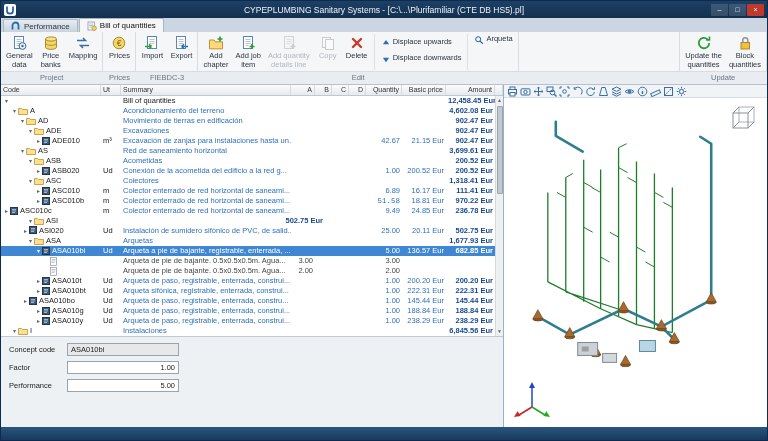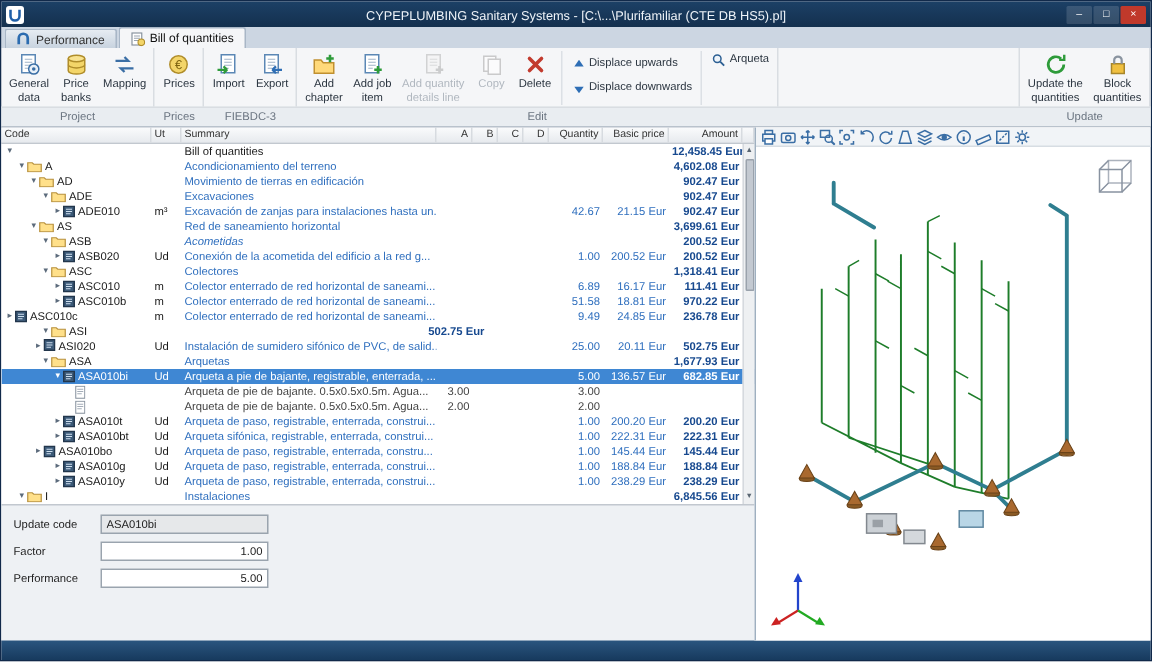--- a/index.html
+++ b/index.html
@@ -451,21 +451,21 @@
               <span class="cell code-cell" style="width: 100px; padding-left: 26px; display: inline-flex; align-items: center;">
                 <span class="exp">▾</span>
                 <span class="nic">
                   <svg width="10" height="8" viewBox="0 0 10 8">
                     <path d="M.5 1.5h3l1 1h5v5h-9z" fill="#ffe08a" stroke="#b8913d" stroke-width="0.8"></path>
                   </svg>
                 </span>
                 <span class="codetxt">ASB</span>
               </span>
               <span class="cell ut-cell" style="width: 20px; text-align: left;"></span>
-              <span class="cell summary-cell" style="width: 170px; text-align: left; font-style: italic;">Acometidas</span>
+              <span class="cell summary-cell" style="width: 170px; text-align: left;">Acometidas</span>
               <span class="cell col-a-cell" style="width: 24px; text-align: right;"></span>
               <span class="cell col-b-cell" style="width: 17px; text-align: right;"></span>
               <span class="cell col-c-cell" style="width: 17px; text-align: right;"></span>
               <span class="cell col-d-cell" style="width: 17px; text-align: right;"></span>
               <span class="cell quantity-cell" style="width: 36px; text-align: right;"></span>
               <span class="cell basic-price-cell" style="width: 44px; text-align: right;"></span>
               <span class="cell amount-cell" style="width: 49px; text-align: right;">200.52 Eur</span>
             </div>
             <div class="trow row-item">
               <span class="cell code-cell" style="width: 100px; padding-left: 34px; display: inline-flex; align-items: center;">
@@ -539,21 +539,21 @@
                   </svg>
                 </span>
                 <span class="codetxt">ASC010b</span>
               </span>
               <span class="cell ut-cell" style="width: 20px; text-align: left;">m</span>
               <span class="cell summary-cell" style="width: 170px; text-align: left;">Colector enterrado de red horizontal de saneami...</span>
               <span class="cell col-a-cell" style="width: 24px; text-align: right;"></span>
               <span class="cell col-b-cell" style="width: 17px; text-align: right;"></span>
               <span class="cell col-c-cell" style="width: 17px; text-align: right;"></span>
               <span class="cell col-d-cell" style="width: 17px; text-align: right;"></span>
-              <span class="cell quantity-cell" style="width: 36px; text-align: right;">51.58</span>
+              <span class="cell quantity-cell" style="width: 36px; text-align: right; font-family: Liberation Mono, monospace;">51.58</span>
               <span class="cell basic-price-cell" style="width: 44px; text-align: right;">18.81 Eur</span>
               <span class="cell amount-cell" style="width: 49px; text-align: right;">970.22 Eur</span>
             </div>
             <div class="trow row-item">
               <span class="cell code-cell" style="width: 100px; display: inline-flex; align-items: center;">
                 <span class="exp">▸</span>
                 <span class="nic">
                   <svg width="8" height="8" viewBox="0 0 8 8">
                     <rect x="0.5" y="0.5" width="7" height="7" fill="#3c5a78" stroke="#22364c"></rect>
                     <path d="M2 2.5h4M2 4h4M2 5.5h3" stroke="#cfe0ef" stroke-width="0.7" fill="none"></path>
@@ -823,21 +823,21 @@
         <div class="vscroll">
           <span class="sarr">▲</span>
           <span class="sthumb"></span>
           <span class="sspace"></span>
           <span class="sarr">▼</span>
         </div>
       </div>
       <div class="punit">
         <div class="punit-body" id="punit-body">
             <div class="pfield">
-              <label>Update code</label>
+              <label>Concept code</label>
               <input type="text" readonly="" value="ASA010bi" style="">
             </div>
             <div class="pfield">
               <label>Factor</label>
               <input type="text" class="right" value="1.00" style="">
             </div>
             <div class="pfield">
               <label>Performance</label>
               <input type="text" class="right" value="5.00" style="">
             </div>

